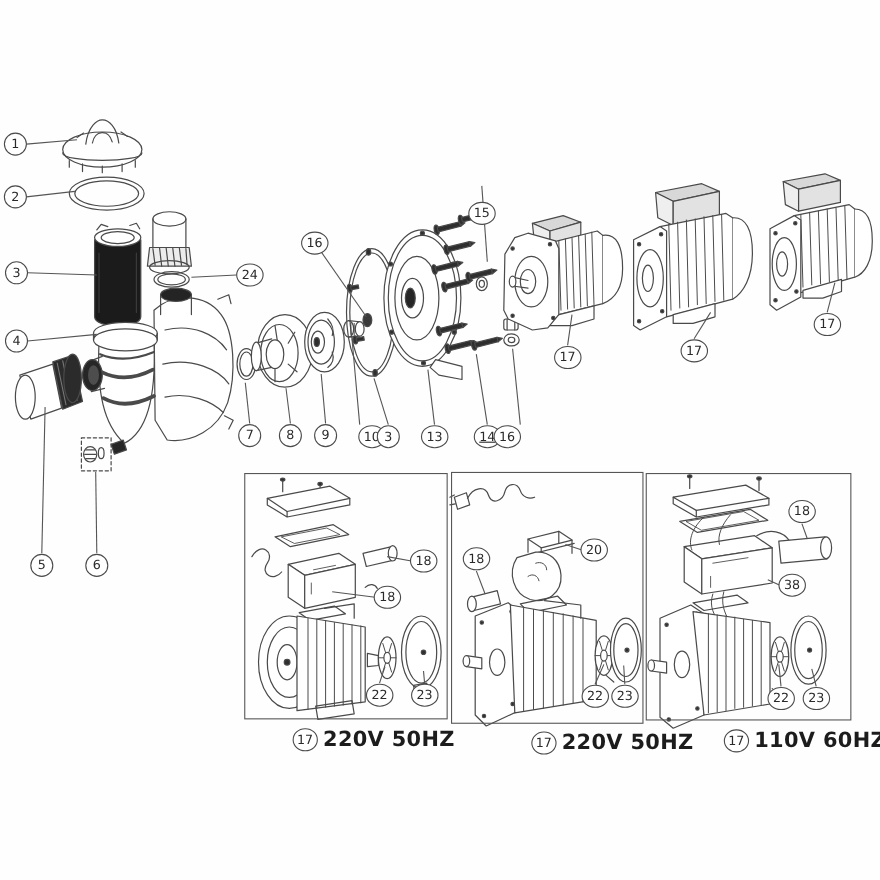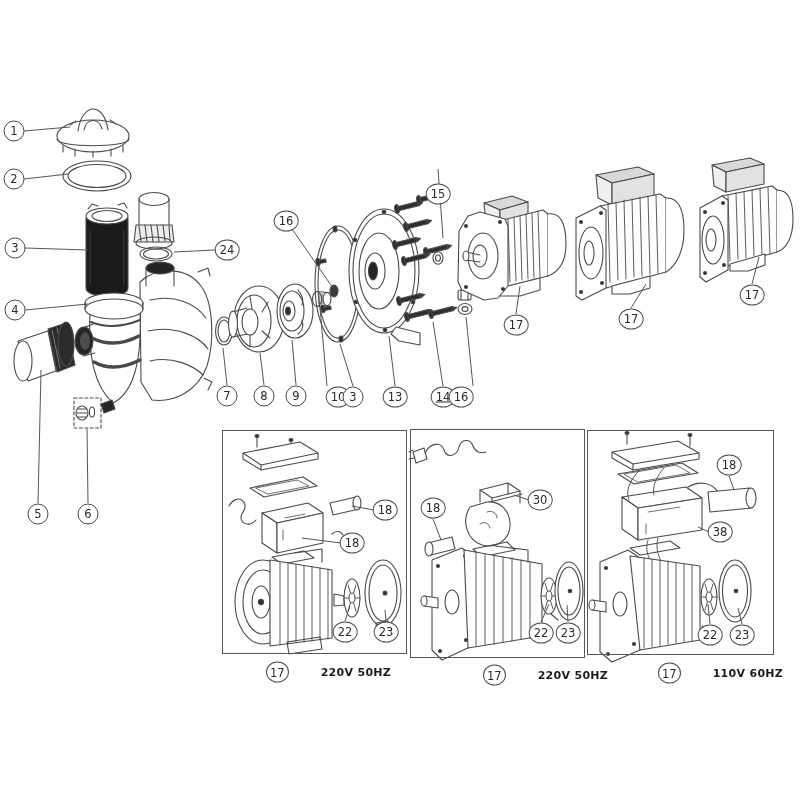--- a/index.html
+++ b/index.html
@@ -11,21 +11,21 @@
   .callout{position:absolute;transform:translate(-50%,-50%);box-sizing:border-box;
            height:21px;min-width:21px;padding:0 4px;border:1.3px solid #4b4b4b;border-radius:50%;
            background:#fff;color:#2a2a2a;font-size:11.5px;line-height:1;
            display:flex;align-items:center;justify-content:center;z-index:5;}
   .box{position:absolute;border:1px solid #565656;background:transparent;z-index:1;}
   .box-label{position:absolute;display:flex;align-items:center;gap:5px;z-index:5;
              transform:translateY(-50%);}
   .box-label .circ{box-sizing:border-box;height:21px;min-width:21px;padding:0 3px;
              border:1.3px solid #4b4b4b;border-radius:50%;background:#fff;color:#2a2a2a;
              font-size:11.5px;display:flex;align-items:center;justify-content:center;}
-  .box-label .txt{font-size:11px;font-weight:700;color:#1c1c1c;letter-spacing:.3px;white-space:nowrap;margin-left:27px;}
+  .box-label .txt{font-size:19px;font-weight:700;color:#1c1c1c;letter-spacing:.3px;white-space:nowrap;}
 </style>
 </head>
 <body>
 
 <div id="stage">
 
 <svg id="art" width="800" height="800" viewBox="0 0 800 800">
   <defs>
     <g id="screw">
       <ellipse cx="0" cy="0" rx="2.2" ry="4.4" fill="#2e2e2e"></ellipse>
@@ -412,20 +412,20 @@
     <div class="callout" style="left: 443px; top: 397px; text-decoration: underline;">14</div>
     <div class="callout" style="left: 461px; top: 397px;">16</div>
     <div class="callout" style="left: 516px; top: 325px;">17</div>
     <div class="callout" style="left: 631px; top: 319px;">17</div>
     <div class="callout" style="left: 752px; top: 295px;">17</div>
     <div class="callout" style="left: 385px; top: 510px;">18</div>
     <div class="callout" style="left: 352px; top: 543px;">18</div>
     <div class="callout" style="left: 345px; top: 632px;">22</div>
     <div class="callout" style="left: 386px; top: 632px;">23</div>
     <div class="callout" style="left: 433px; top: 508px;">18</div>
-    <div class="callout" style="left: 540px; top: 500px;">30</div>
+    <div class="callout" style="left: 540px; top: 500px;">20</div>
     <div class="callout" style="left: 541px; top: 633px;">22</div>
     <div class="callout" style="left: 568px; top: 633px;">23</div>
     <div class="callout" style="left: 729px; top: 465px;">18</div>
     <div class="callout" style="left: 720px; top: 532px;">38</div>
     <div class="callout" style="left: 710px; top: 635px;">22</div>
     <div class="callout" style="left: 742px; top: 635px;">23</div>
   </div>
 
 </body></html>

